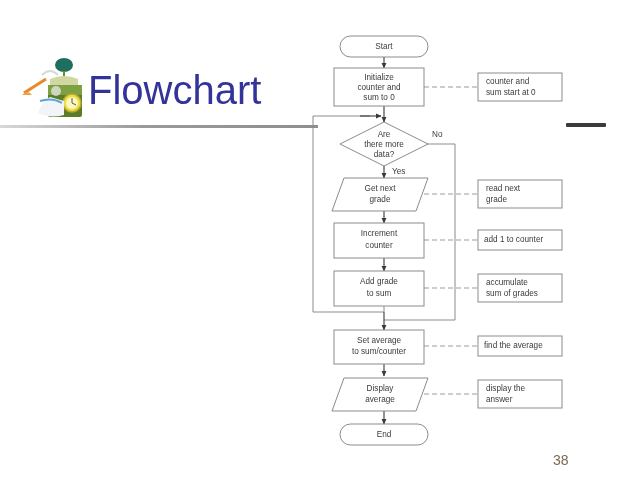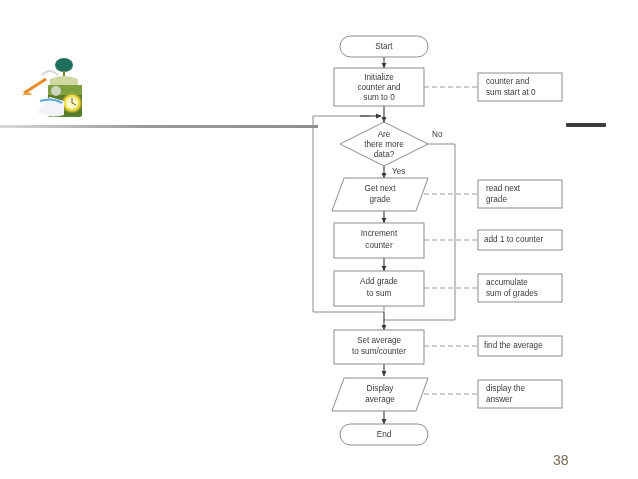--- a/index.html
+++ b/index.html
@@ -88,20 +88,21 @@
       <path d="M52 46 L52 41 M52 46 L56 48" stroke="#6b5a1a" stroke-width="1"></path>
       <path d="M30 40 Q22 44 18 56 Q30 62 44 58 L44 44 Z" fill="#f2f4f7"></path>
       <path d="M20 44 Q32 40 42 46" stroke="#5aa6d8" stroke-width="2" fill="none"></path>
       <path d="M4 36 L26 22" stroke="#e8892a" stroke-width="3"></path>
       <path d="M2 38 Q8 32 12 38" fill="#f0a44a"></path>
       <path d="M22 18 Q30 10 38 18" stroke="#d8d8d8" stroke-width="2" fill="none"></path>
       <circle cx="36" cy="34" r="5" fill="#e8e8e8" opacity="0.75"></circle>
     </svg>
   </div>
 
+  <div class="title-text">Flowchart</div>
   <div class="title-rule"></div>
   <div class="title-accent"></div>
 
   <div class="page-number">38</div>
 
   <div class="chart">
     <svg width="638" height="479" viewBox="0 0 638 479">
       <defs>
         <marker id="arrow" markerWidth="7" markerHeight="7" refX="5.4" refY="3" orient="auto" markerUnits="userSpaceOnUse">
           <path d="M0,0.4 L6,3 L0,5.6 z" fill="#3a3a3a"></path>

